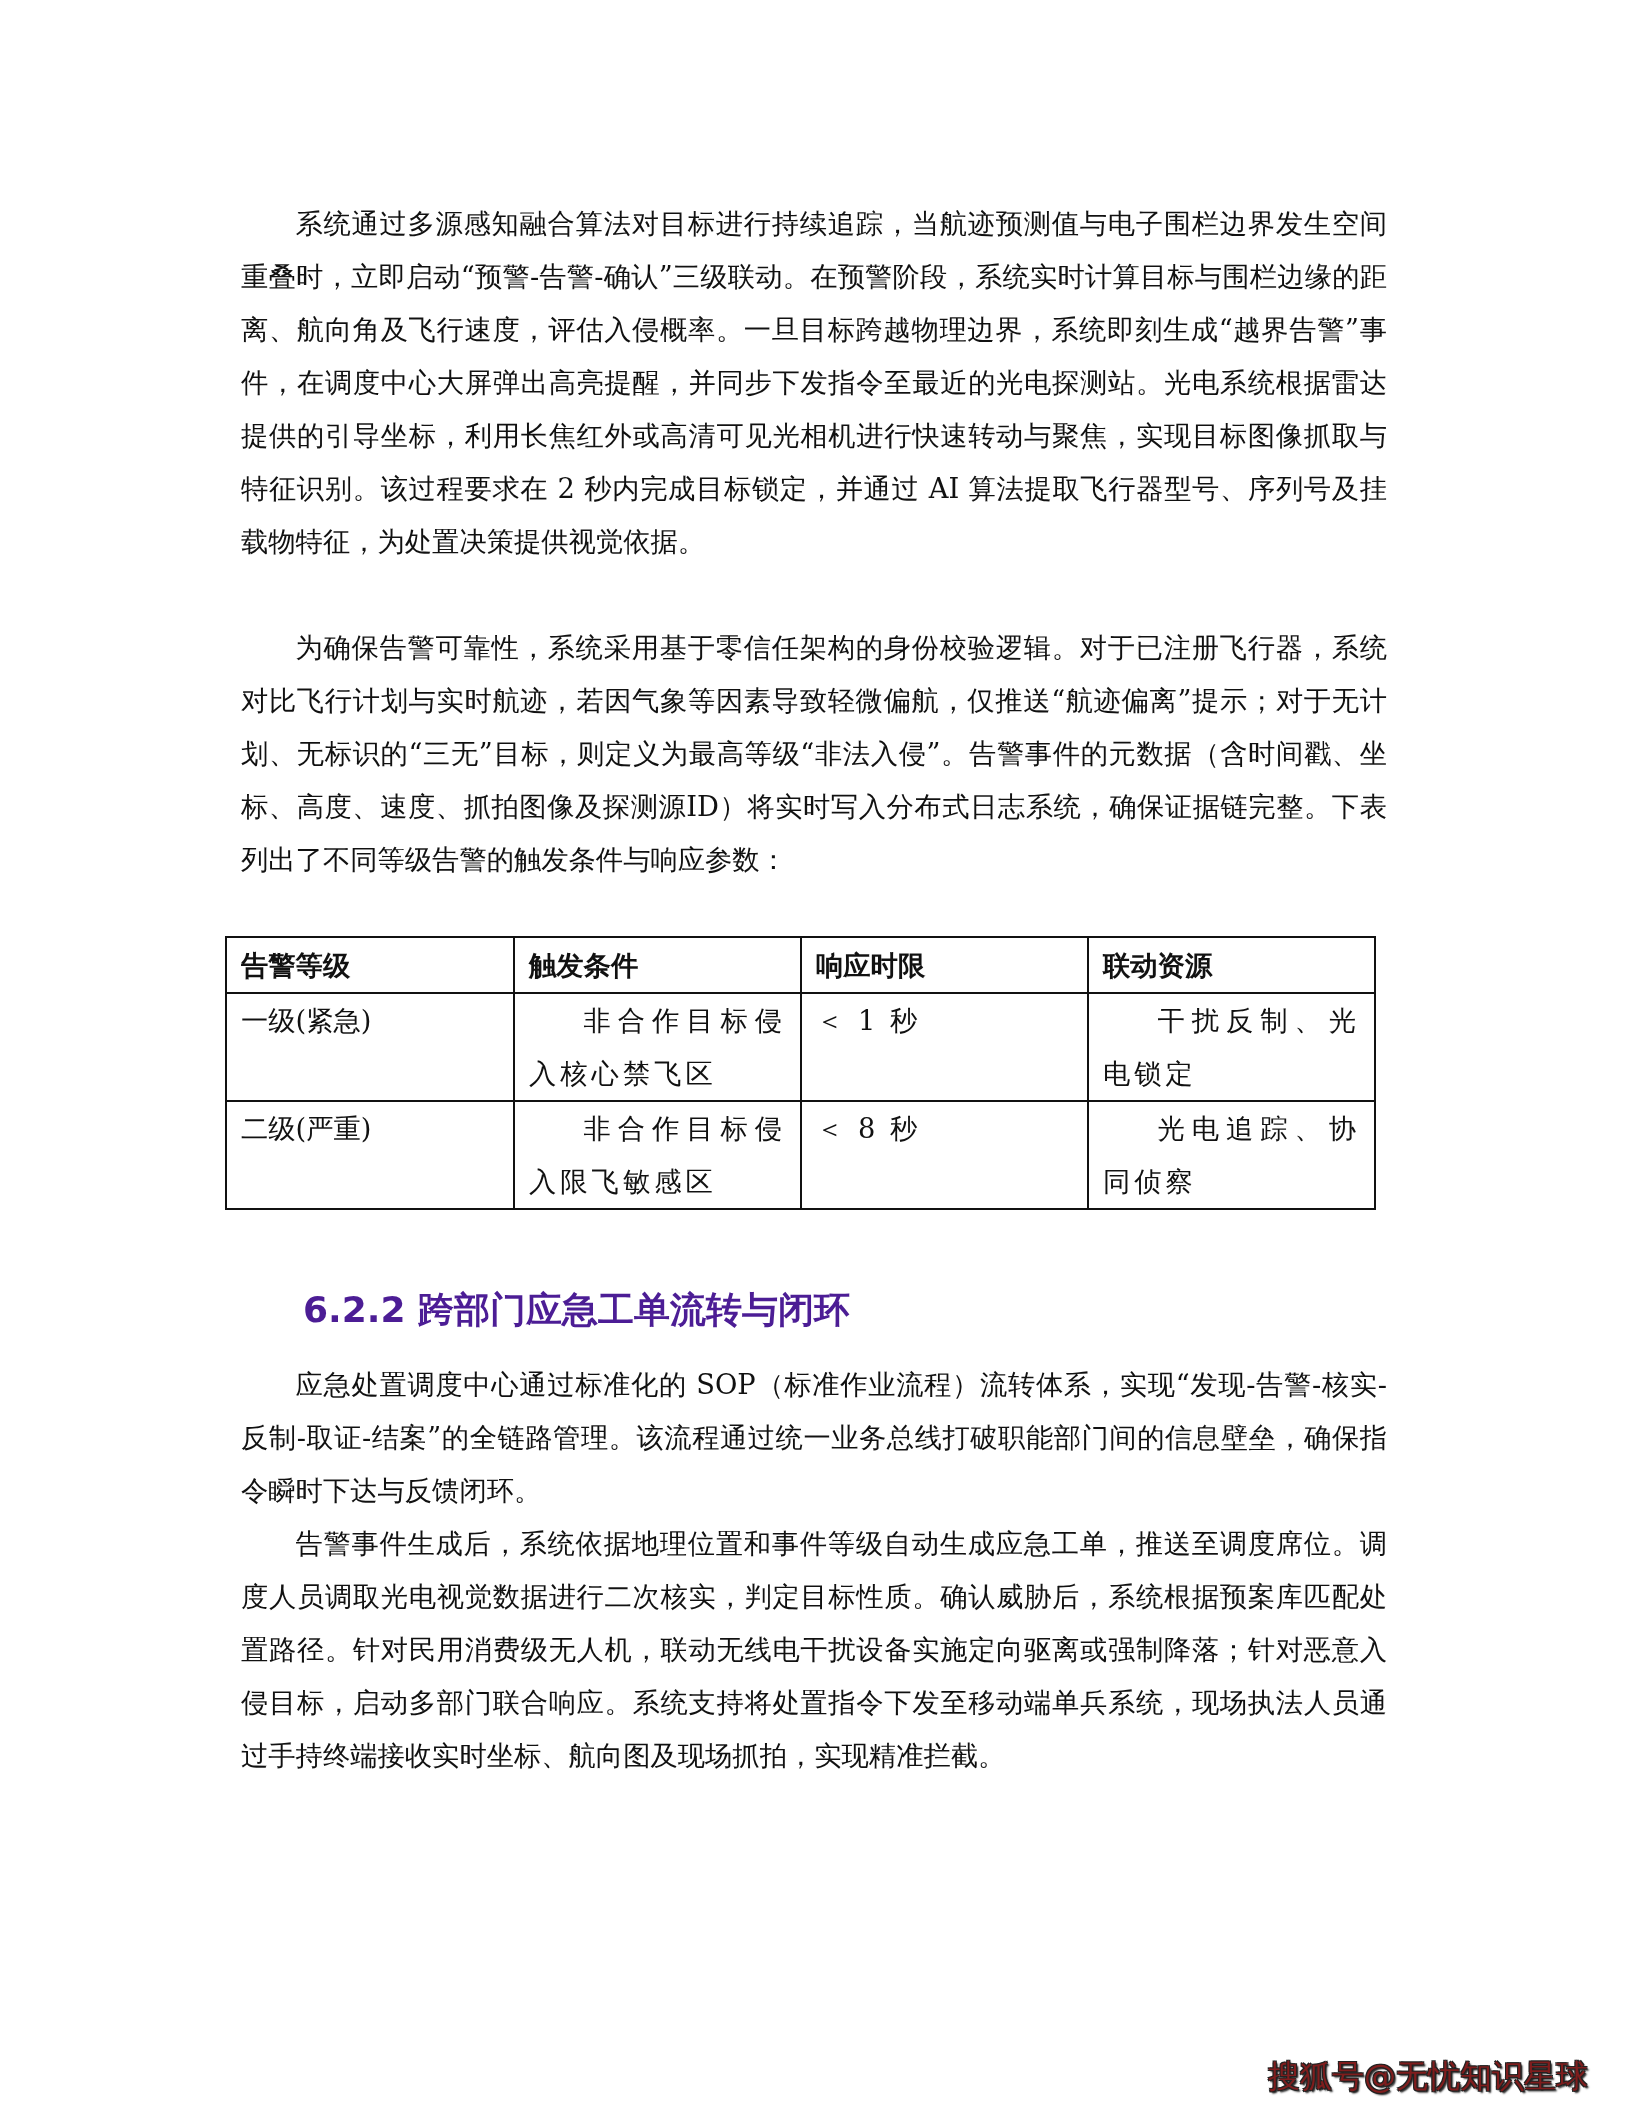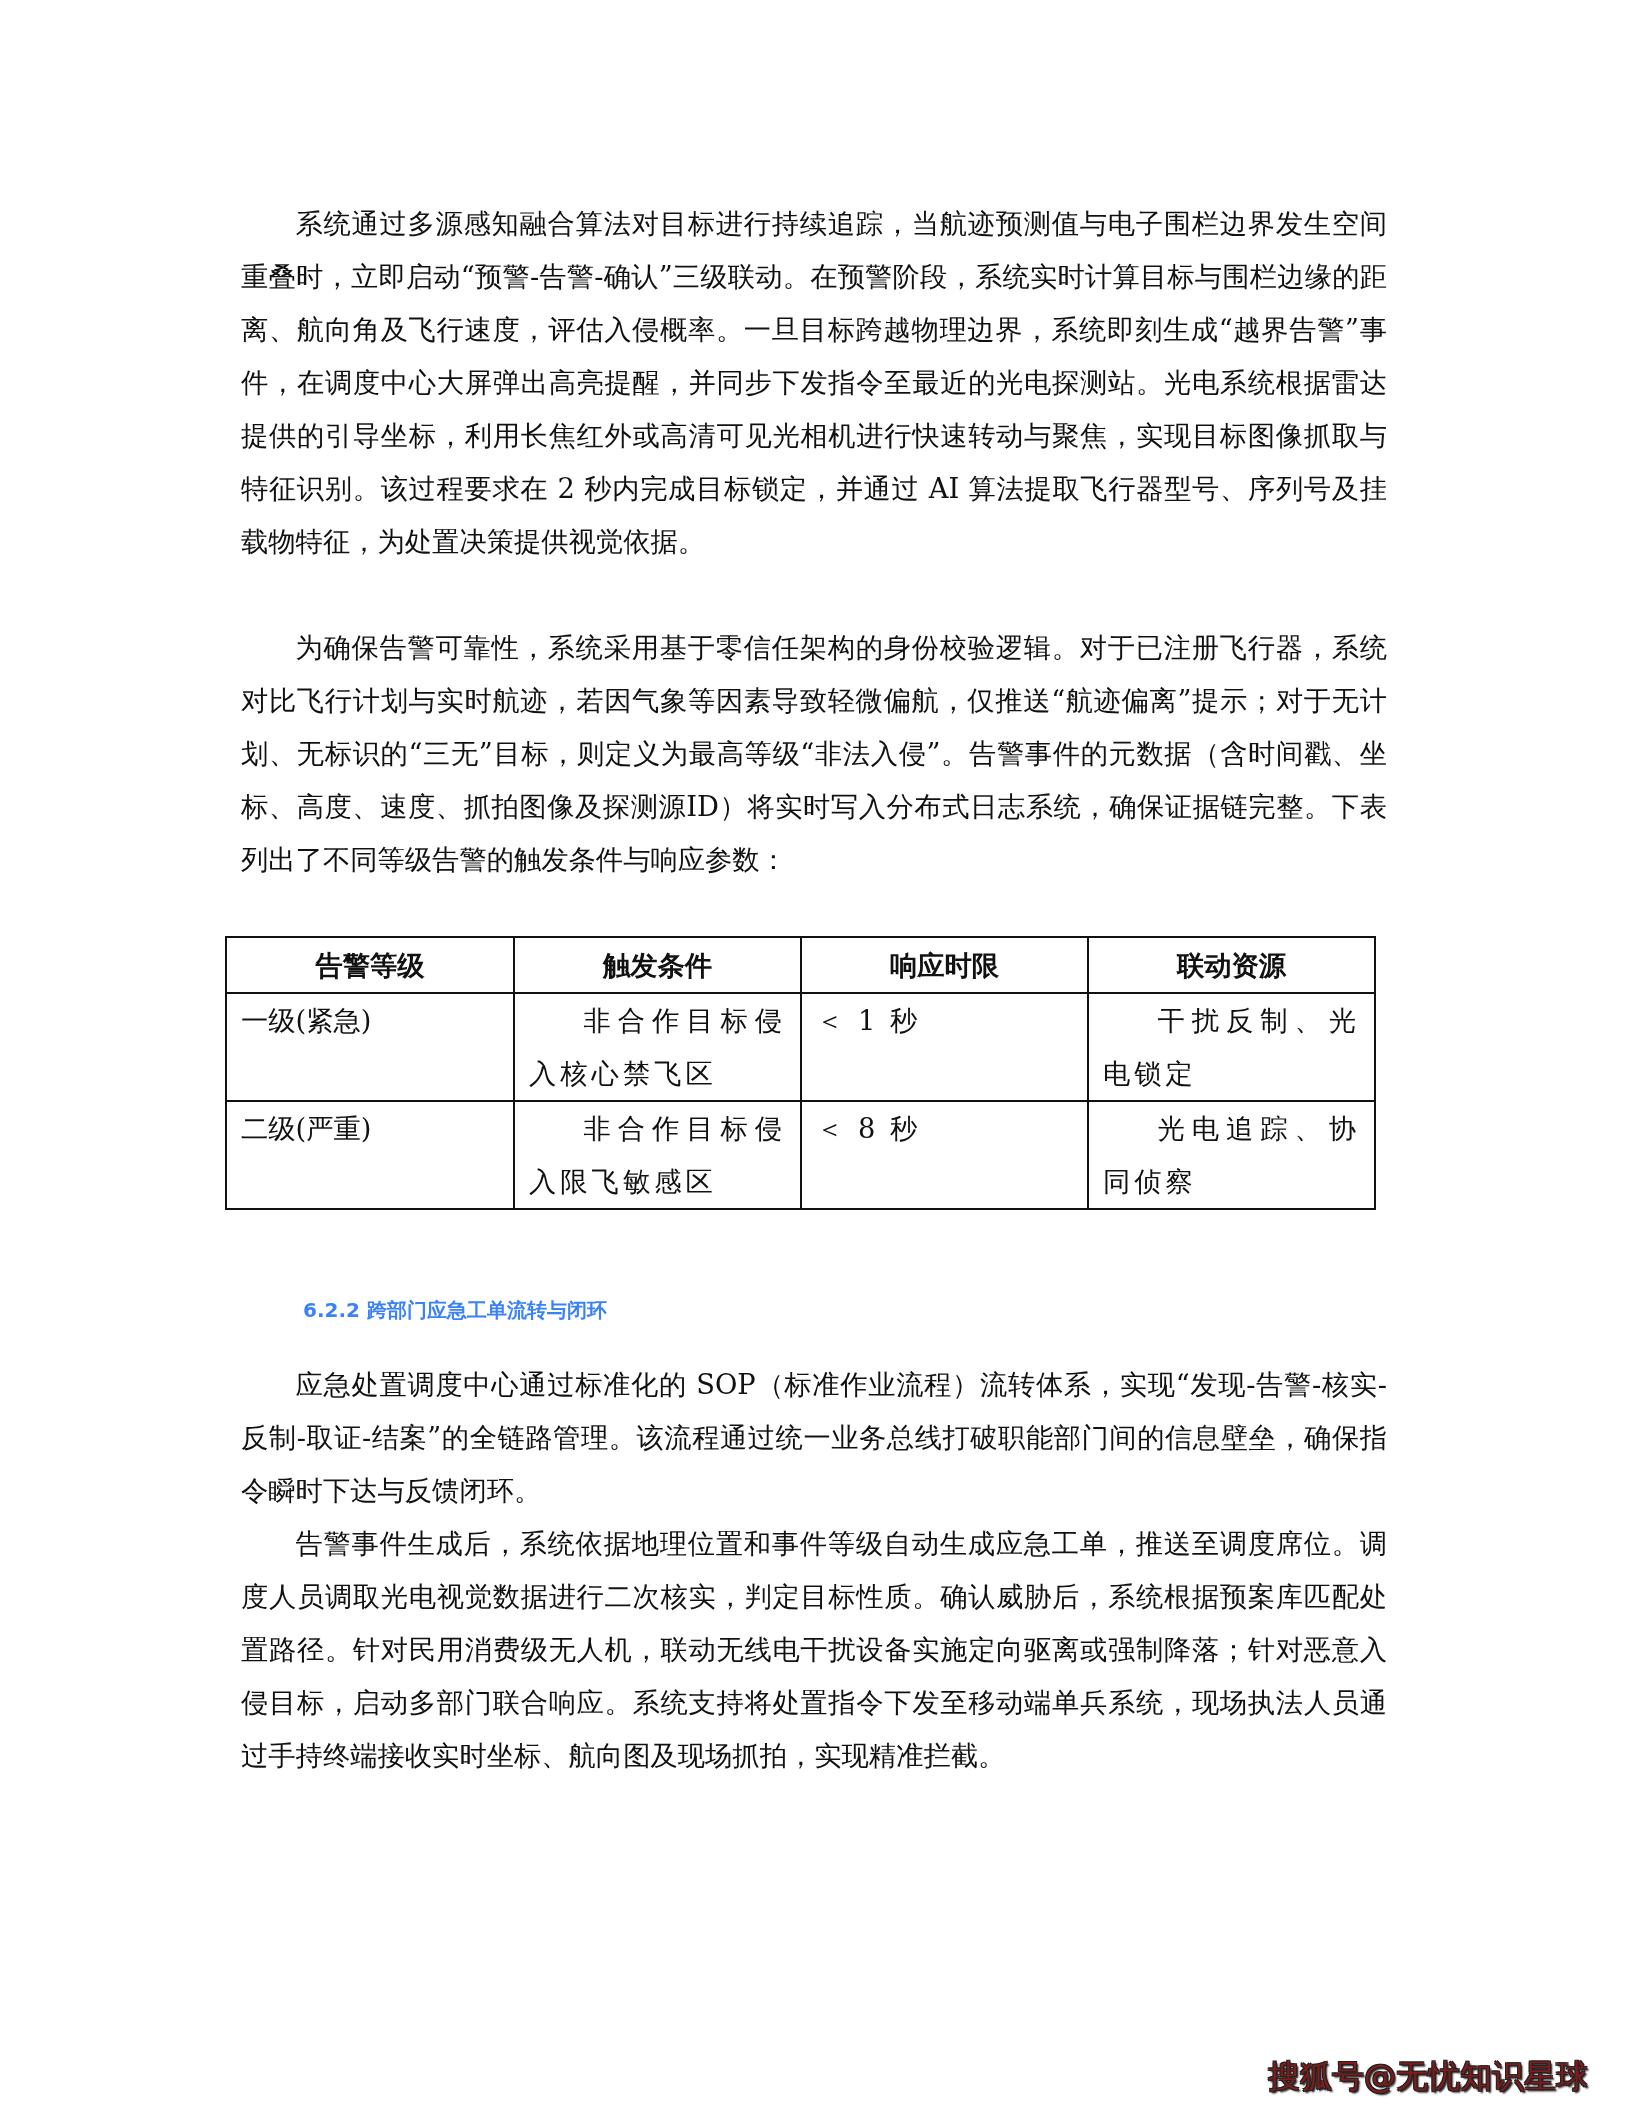--- a/index.html
+++ b/index.html
@@ -6,27 +6,27 @@
   body { width: 1632px; height: 2112px; position: relative; overflow: hidden;
          font-family: "DejaVu Serif", "Liberation Serif", serif; color: #111111; }
   .page { position: absolute; left: 0; top: 0; width: 1632px; height: 1828px; }
   .para { position: absolute; left: 241px; width: 1146px; font-size: 27.3px; line-height: 53px;
           text-align: justify; text-indent: 2em; margin: 0; word-break: break-all; }
   .p1 { top: 197px; }
   .p2 { top: 621px; }
   table.alert { position: absolute; left: 225px; top: 936px; width: 1149px; border-collapse: collapse;
                 table-layout: fixed; font-size: 27.3px; }
   table.alert th, table.alert td { border: 2px solid #111; padding: 0 14px; vertical-align: top; }
-  table.alert th { height: 54px; font-weight: bold; text-align: center; vertical-align: middle; line-height: 53px; margin-left: 27px; }
+  table.alert th { height: 54px; font-weight: bold; text-align: left; vertical-align: middle; line-height: 53px; margin-left: 27px; }
   table.alert td { line-height: 53px; height: 106px; text-align: justify; }
   td .indent { text-indent: 2em; display: block; letter-spacing: 4px; }
   td.level { text-align: center; padding-left: 0; padding-right: 40px; }
   td.limit { padding-left: 50px; letter-spacing: 3px; }
   .heading { position: absolute; left: 303px; top: 1288px; font-family: "DejaVu Sans", "Liberation Sans", sans-serif;
-             font-weight: bold; font-size: 20px; line-height: 44px; margin: 0; color: #3b82f6; }
+             font-weight: bold; font-size: 36px; line-height: 44px; margin: 0; color: #4c1d95; }
   .p3 { top: 1358px; }
   .p4 { top: 1517px; }
   .watermark { position: absolute; left: 1268px; top: 2056px; font-family: "DejaVu Sans", "Liberation Sans", sans-serif;
                font-size: 32px; line-height: 40px; color: #7f1d1d;
                text-shadow: 1px 1px 0 #222, -1px -1px 0 #222, 1px -1px 0 #222, -1px 1px 0 #222, 2px 2px 2px #000; }
 </style>
 </head>
 <body>
 
 <div class="page">

